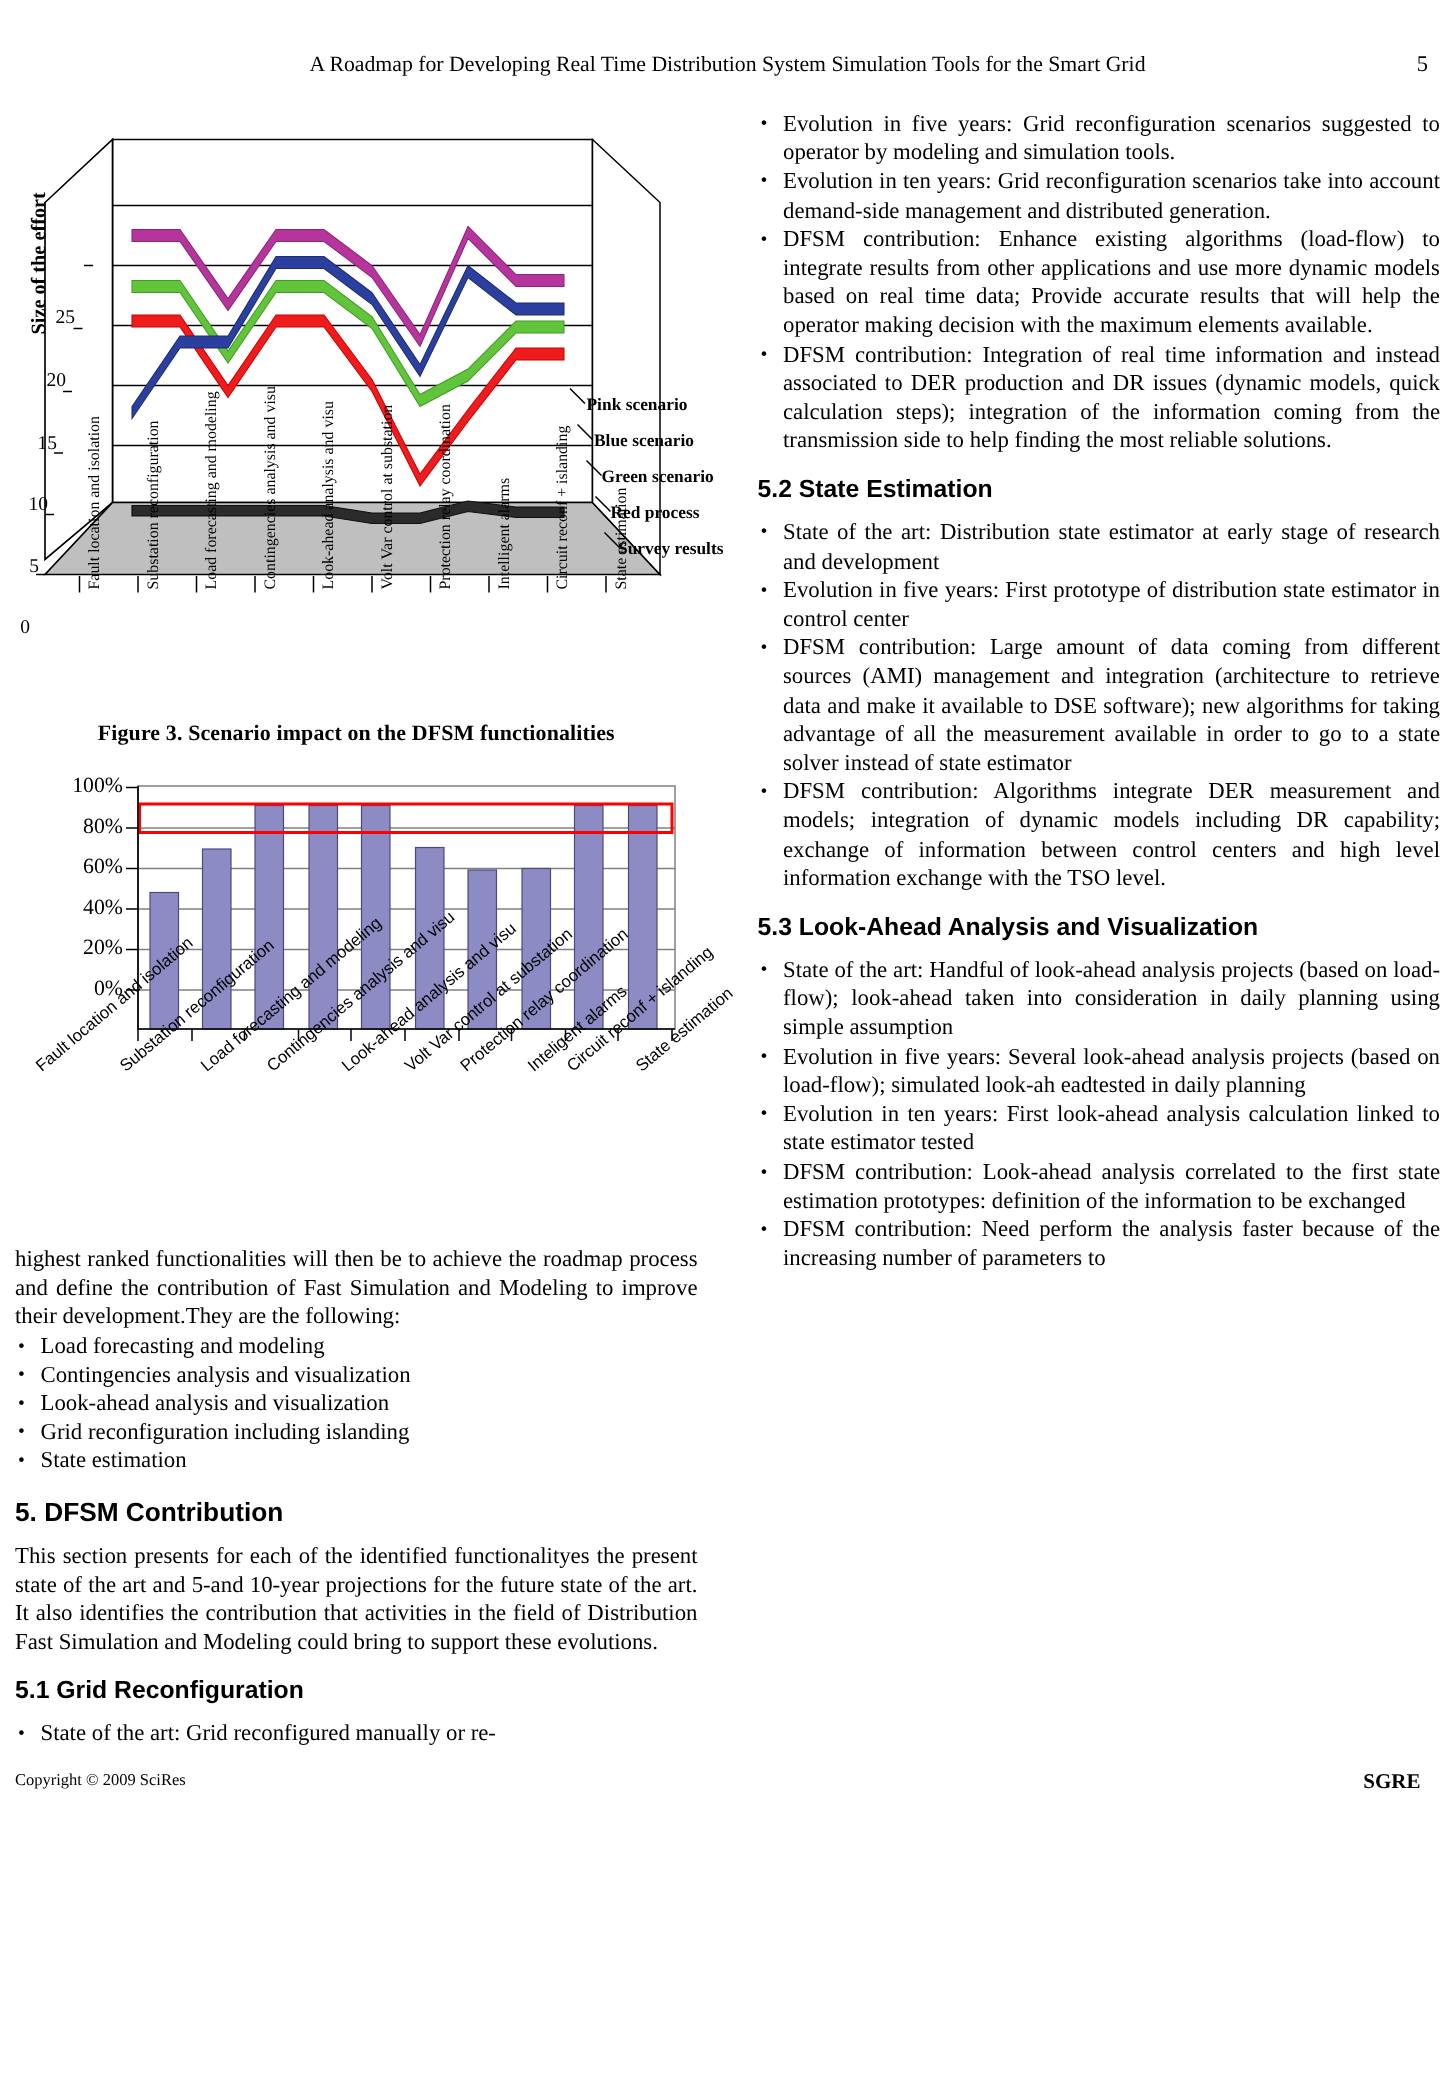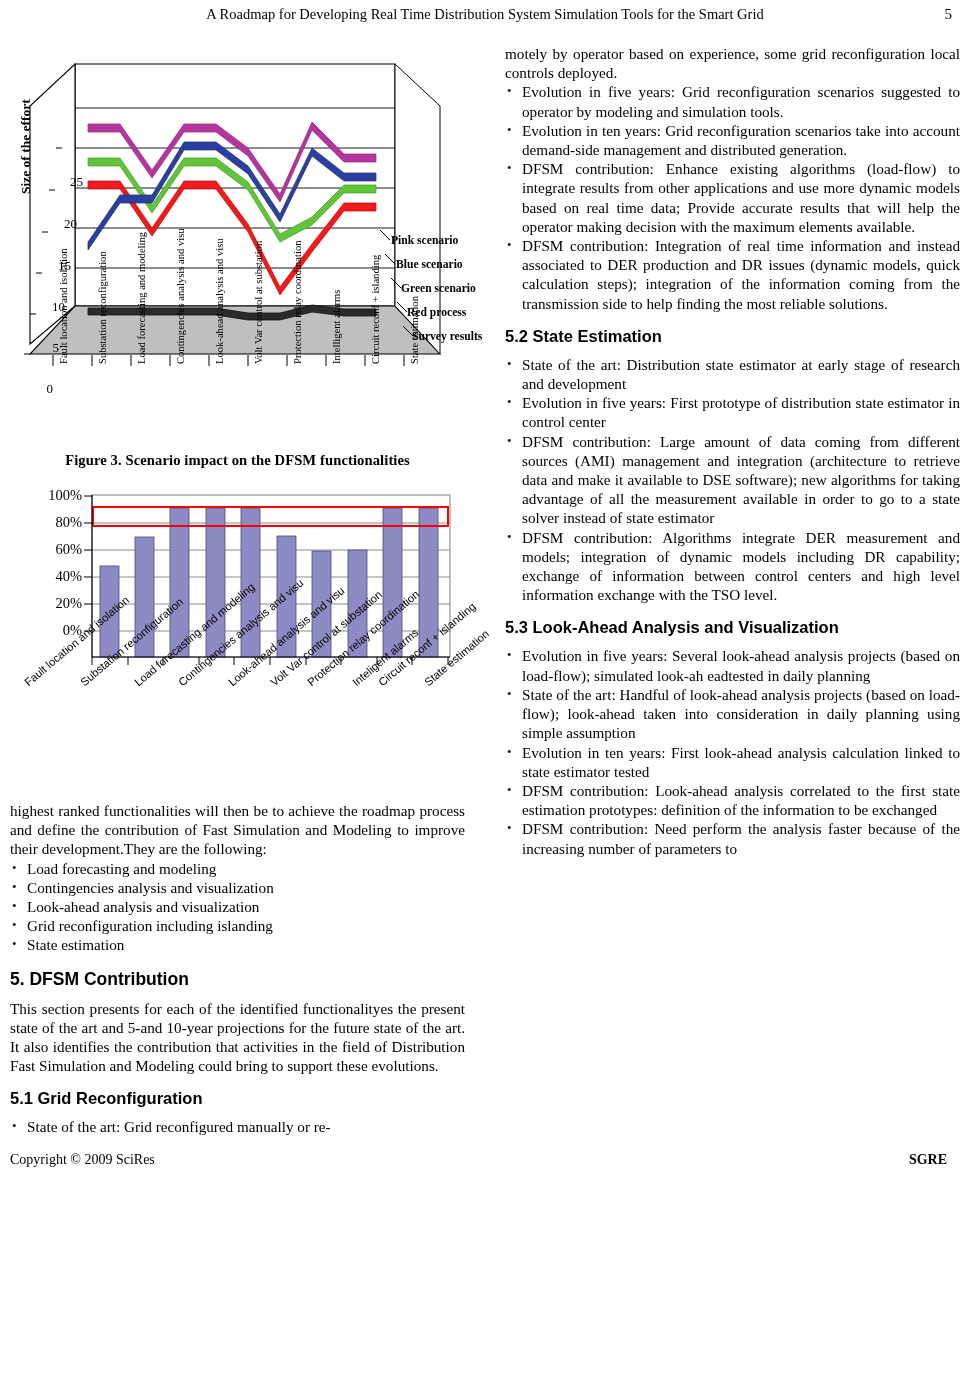--- a/index.html
+++ b/index.html
@@ -5,21 +5,21 @@
 <style>
   html,body{margin:0;padding:0;}
   body{
     width:970px;height:1386px;
     background:#ffffff;
     font-family:"Liberation Serif", serif;
     color:#000;
     position:relative;
     overflow:hidden;
   }
-  .page{position:relative;width:970px;height:1186px;box-sizing:border-box;}
+  .page{position:relative;width:970px;height:1186px;box-sizing:border-box;margin-top:29px;}
 
   
   .runhead{
     position:absolute;left:0;top:6px;width:970px;height:22px;
   }
   .runhead .rh-title{
     position:absolute;left:0;top:0;width:970px;text-align:center;
     font-size:14.5px;font-family:"Liberation Serif", serif;
   }
   .runhead .rh-page{
@@ -90,21 +90,20 @@
     font-size:13.5px;
     white-space:nowrap;
     font-family:"Liberation Serif", serif;
   }
   .ytick3{
     position:absolute;
     font-size:13px;
     text-align:right;
     width:26px;
     font-family:"Liberation Serif", serif;
-    padding-left:33px;
   }
   .leg3{
     position:absolute;
     font-weight:bold;
     font-size:11.6px;
     white-space:nowrap;
     font-family:"Liberation Serif", serif;
   }
   .xlab3{
     position:absolute;
@@ -135,21 +134,21 @@
     white-space:nowrap;
     transform:rotate(-40deg);
     transform-origin:left top;
     font-family:"Liberation Sans", sans-serif;
   }
 
   
   .footer{
     position:absolute;left:10px;bottom:16px;width:950px;height:18px;
   }
-  .footer .cp{position:absolute;left:0;top:0;font-size:14px;}
+  .footer .cp{position:absolute;left:0;top:0;font-size:11px;}
   .footer .jr{position:absolute;right:13px;top:0;font-size:14px;font-weight:bold;font-family:"Liberation Serif",serif;}
 </style>
 </head>
 <body>
 
 <div class="page">
 
   <div class="runhead">
     <div class="rh-title">A Roadmap for Developing Real Time Distribution System Simulation Tools for the Smart Grid</div>
     <div class="rh-page">5</div>
@@ -342,41 +341,40 @@
     <p class="body">This section presents for each of the identified functionalityes the present state of the art and 5-and 10-year projections for the future state of the art. It also identifies the contribution that activities in the field of Distribution Fast Simulation and Modeling could bring to support these evolutions.</p>
 
     <h2 class="sec sub">5.1 Grid Reconfiguration</h2>
     <ul class="bul">
       <li>State of the art:  Grid  reconfigured  manually  or re-</li>
     </ul>
   </div>
 
   <div class="col col-right">
 
-    <p class="body">motely by operator based on experience, some grid reconfiguration local controls deployed.</p>
 
     <ul class="bul">
       <li>Evolution in five years: Grid reconfiguration scenarios suggested to operator by modeling and simulation tools.</li>
       <li>Evolution in ten years: Grid reconfiguration scenarios take into account demand-side management and distributed generation.</li>
       <li>DFSM contribution: Enhance existing algorithms (load-flow) to integrate results from other applications and use more dynamic models based on real time data; Provide accurate results that will help the operator making decision with the maximum elements available.</li>
       <li>DFSM contribution: Integration of real time information and instead associated to DER production and DR issues (dynamic models, quick calculation steps); integration of the information coming from the transmission side to help finding the most reliable solutions.</li>
     </ul>
 
     <h2 class="sec sub">5.2 State Estimation</h2>
     <ul class="bul">
       <li>State of the art: Distribution state estimator at early stage of research and development</li>
       <li>Evolution in five years: First prototype of distribution state estimator in control center</li>
       <li>DFSM contribution: Large amount of data coming from different sources (AMI) management and integration (architecture to retrieve data and make it available to DSE software); new algorithms for taking advantage of all the measurement available in order to go to a state solver instead of state estimator</li>
       <li>DFSM contribution: Algorithms integrate DER measurement and models; integration of dynamic models including DR capability; exchange of information between control centers and high level information exchange with the TSO level.</li>
     </ul>
 
     <h2 class="sec sub">5.3 Look-Ahead Analysis and Visualization</h2>
     <ul class="bul">
+      <li>State of the art: Handful of look-ahead analysis projects (based on load-flow); look-ahead taken into consideration in daily planning using simple assumption</li>
       <li>Evolution in five years: Several look-ahead analysis projects (based on load-flow); simulated look-ah eadtested in daily planning</li>
-      <li>State of the art: Handful of look-ahead analysis projects (based on load-flow); look-ahead taken into consideration in daily planning using simple assumption</li>
       <li>Evolution in ten years:  First look-ahead analysis calculation linked to state estimator tested</li>
       <li>DFSM contribution: Look-ahead analysis correlated to the first state estimation prototypes: definition of the information to be exchanged</li>
       <li>DFSM contribution: Need perform the analysis faster because of the increasing number of parameters to</li>
     </ul>
   </div>
 
   <div class="footer">
     <div class="cp">Copyright © 2009 SciRes</div>
     <div class="jr">SGRE</div>
   </div>

